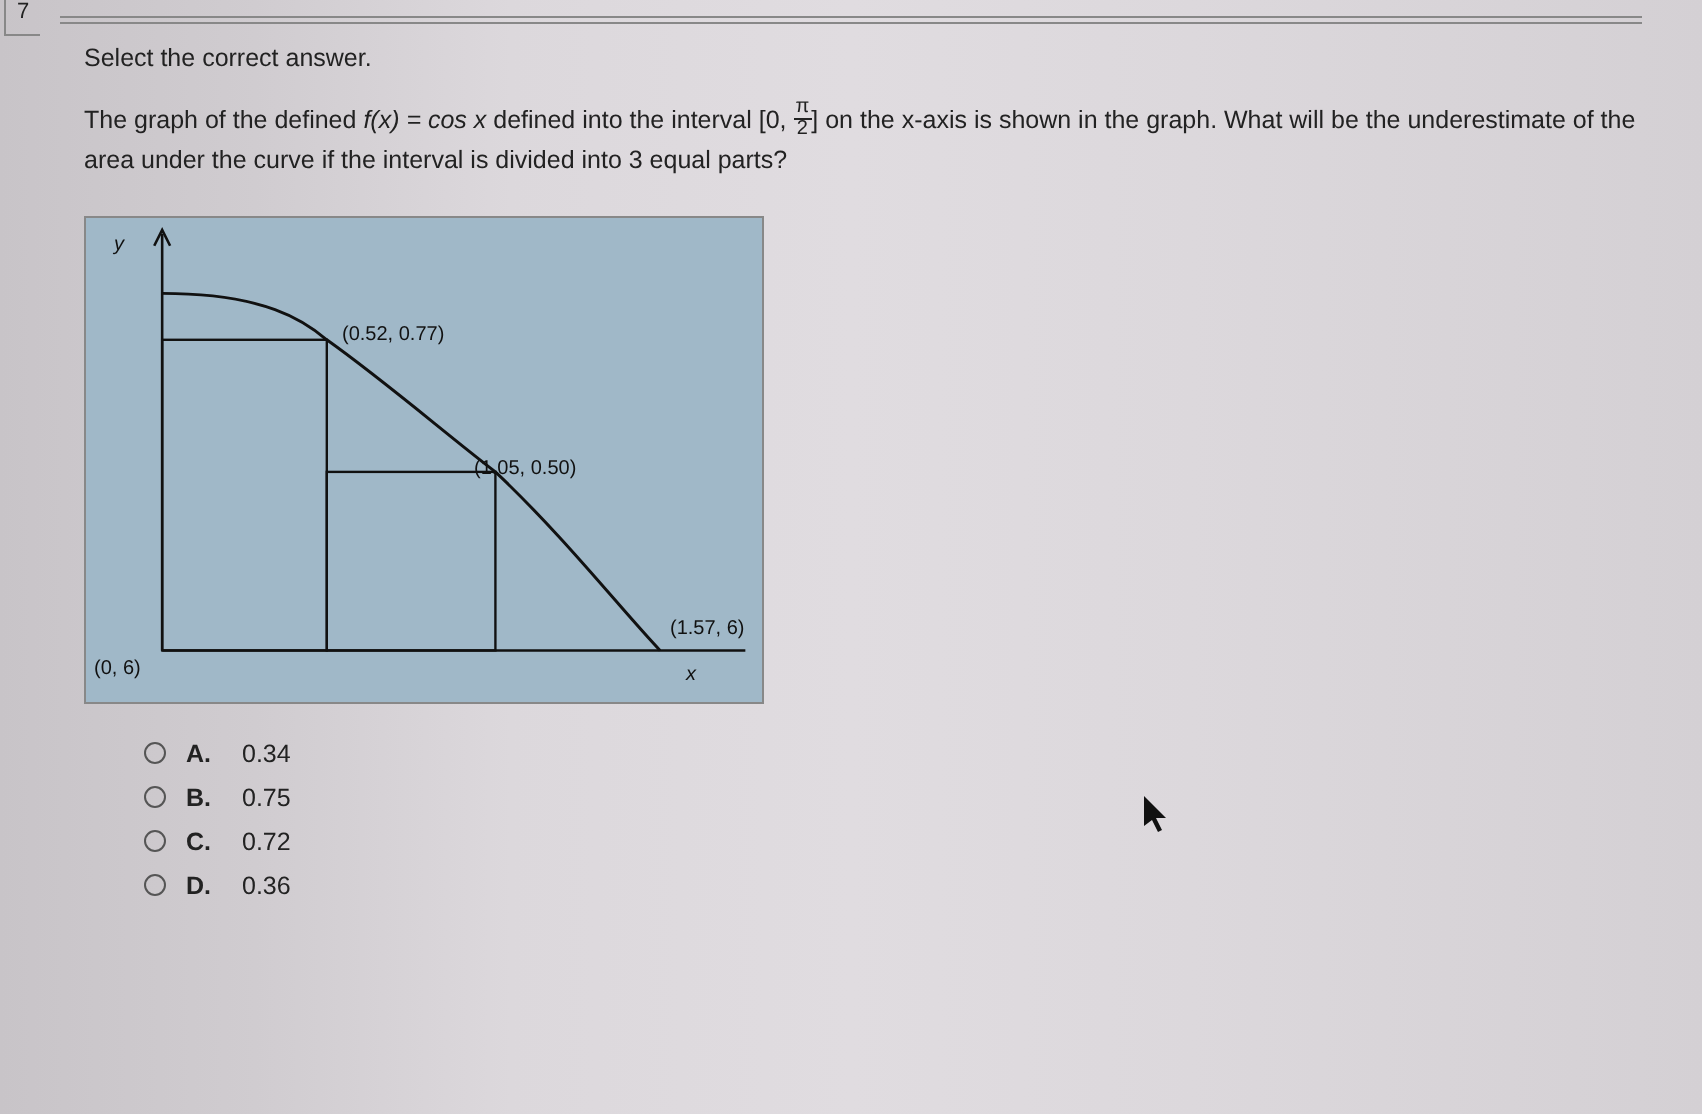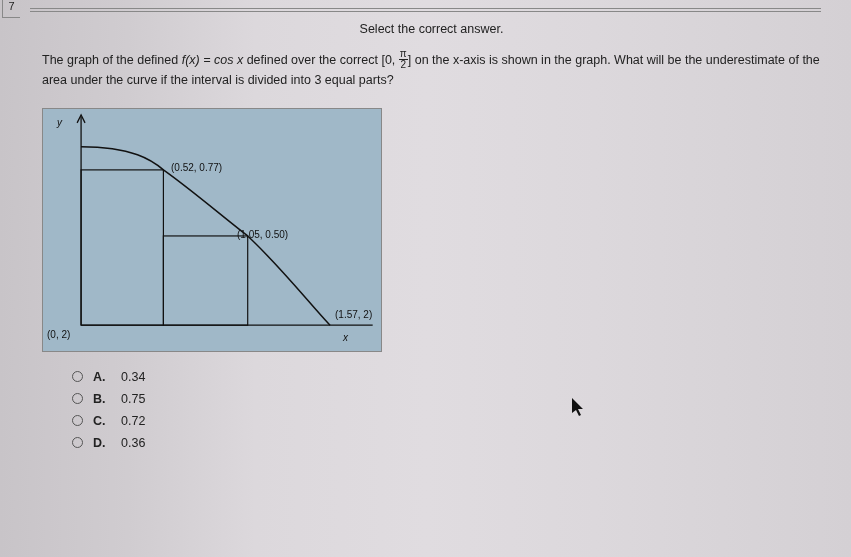--- a/index.html
+++ b/index.html
@@ -25,21 +25,20 @@
       width: 18px;
       height: 18px;
       border-left: 1px solid #888;
       border-bottom: 1px solid #888;
       text-align: center;
       font-size: 11px;
     }
     .instruction {
       margin: 10px 0 14px 12px;
       font-size: 12.5px;
-      text-align: center;
     }
     .question {
       margin: 0 0 18px 12px;
       font-size: 12.5px;
       line-height: 1.5;
     }
     .fraction {
       display: inline-block;
       vertical-align: middle;
       text-align: center;
@@ -112,21 +111,21 @@
 
 <div class="top-border">
   <span>7</span>
 </div>
 <div class="top-line"></div>
 <div class="top-line" style="margin-top:1px;"></div>
 
 <div class="instruction">Select the correct answer.</div>
 
 <div class="question">
-  <span>The graph of the defined </span><i>f(x) = cos x</i><span> defined over the correct </span><span>[0, </span><span class="fraction"><span class="num">π</span><span class="den">2</span></span><span>]</span><span> on the x-axis is shown in the graph. What will be the underestimate of the area under the curve if the interval is divided into 3 equal parts?</span>
+  <span>The graph of the defined </span><i>f(x) = cos x</i><span> defined into the interval </span><span>[0, </span><span class="fraction"><span class="num">π</span><span class="den">2</span></span><span>]</span><span> on the x-axis is shown in the graph. What will be the underestimate of the area under the curve if the interval is divided into 3 equal parts?</span>
 </div>
 
 <div class="graph-area">
   <svg class="graph-svg" viewBox="0 0 340 244">
 
     <line x1="38" y1="8" x2="38" y2="218" stroke="#111" stroke-width="1.3"></line>
 
     <line x1="38" y1="218" x2="332" y2="218" stroke="#111" stroke-width="1.3"></line>
 
     <polyline points="34,14 38,6 42,14" fill="none" stroke="#111" stroke-width="1.3"></polyline>
@@ -134,24 +133,24 @@
     <rect x="38" y="61.4" width="83" height="156.6" fill="none" stroke="#111" stroke-width="1.2"></rect>
 
     <rect x="121" y="128" width="85" height="90" fill="none" stroke="#111" stroke-width="1.2"></rect>
 
     <path d="M 38 38
              C 90 38, 110 52, 121 61.4
              C 150 82, 180 108, 206 128
              C 240 160, 270 198, 289 218" fill="none" stroke="#111" stroke-width="1.5"></path>
   </svg>
   <div class="graph-label" style="left:14px; top:8px;">y</div>
-  <div class="point-label" style="left:4px; top:220px;">(0, 2)</div>
+  <div class="point-label" style="left:4px; top:220px;">(0, 6)</div>
   <div class="point-label" style="left:128px; top:53px;">(0.52, 0.77)</div>
   <div class="point-label" style="left:194px; top:120px;">(1.05, 0.50)</div>
-  <div class="point-label" style="left:292px; top:200px;">(1.57, 2)</div>
+  <div class="point-label" style="left:292px; top:200px;">(1.57, 6)</div>
   <div class="graph-label" style="left:300px; top:223px;">x</div>
 </div>
 
 <div class="options">
   <div class="option-row">
     <span class="radio"></span>
     <span class="opt-letter">A.</span>
     <span>0.34</span>
   </div>
   <div class="option-row">

